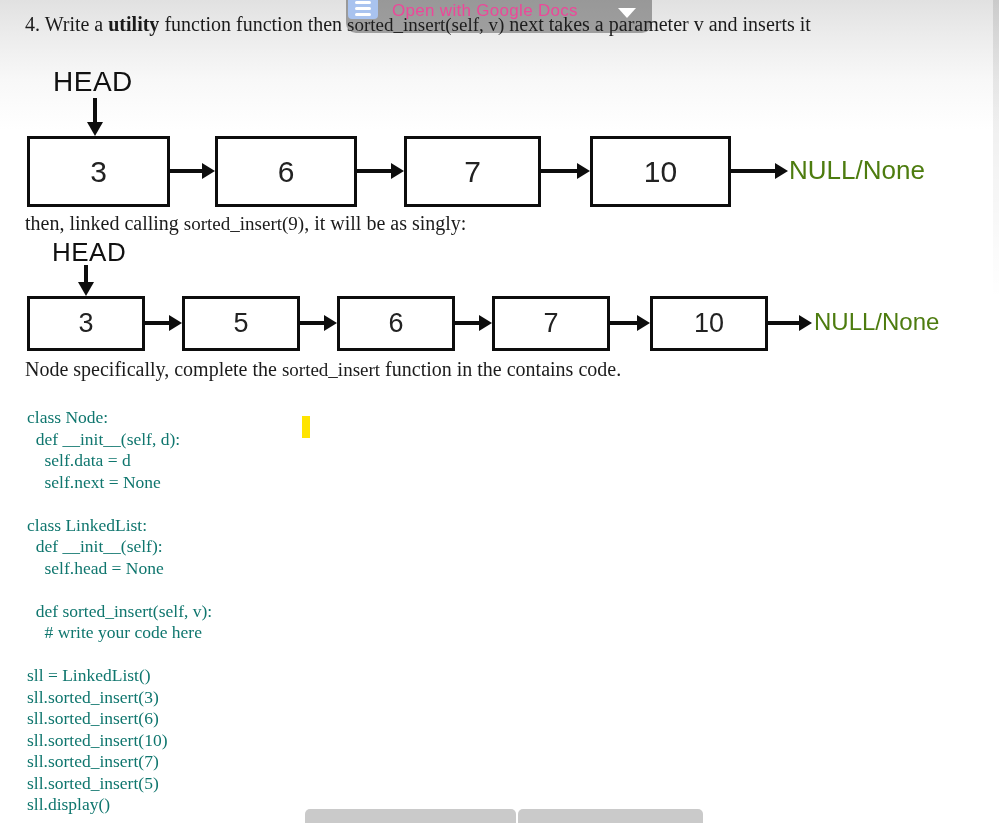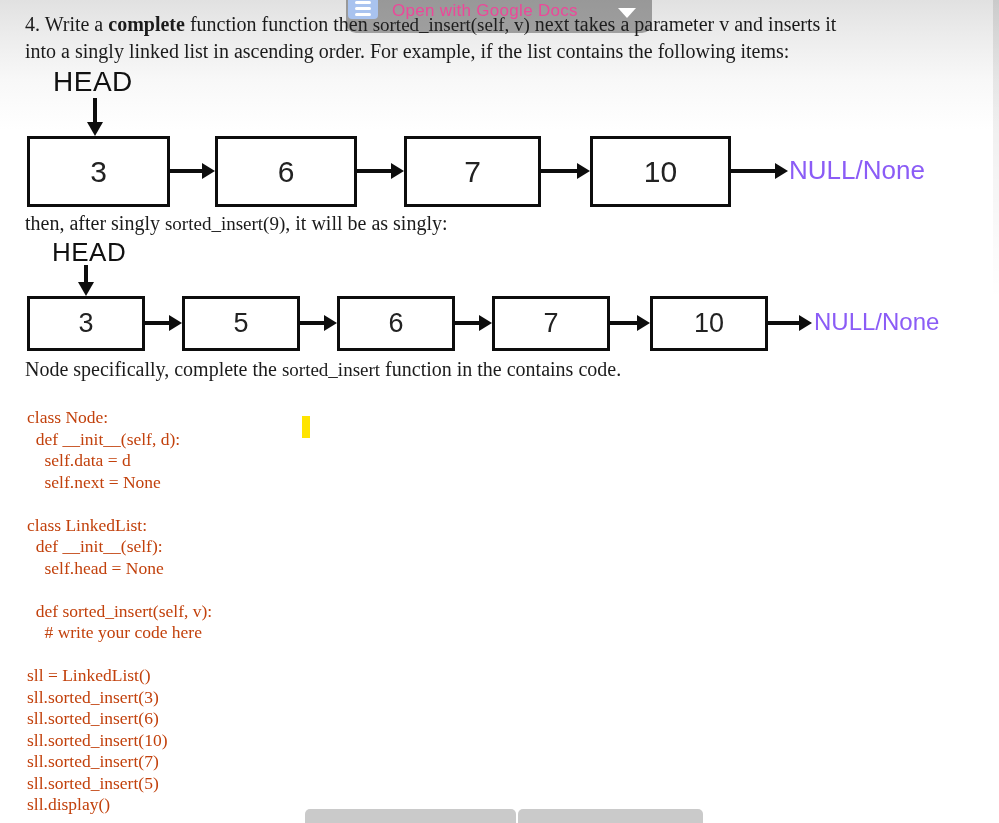--- a/index.html
+++ b/index.html
@@ -114,32 +114,32 @@
   .d1 .a3 { left: 731px; width: 44px; }
 
   .d2 .harrow { top: 321px; }
   .d2 .a0 { left: 145px; width: 24px; }
   .d2 .a1 { left: 300px; width: 24px; }
   .d2 .a2 { left: 455px; width: 24px; }
   .d2 .a3 { left: 610px; width: 27px; }
   .d2 .a4 { left: 768px; width: 31px; }
 
   .null-label {
-    font-family: "Liberation Sans", sans-serif; color: #8b5cf6;
+    font-family: "Liberation Sans", sans-serif; color: #4d7c0f;
     white-space: nowrap;
   }
   .null1 { left: 789px; top: 155px; font-size: 26px; }
   .null2 { left: 814px; top: 308px; font-size: 24px; }
 
   
   .code-block {
     left: 27px; top: 407px;
     font-family: "Liberation Serif", serif;
     font-size: 17.5px; line-height: 21.5px;
-    white-space: pre; color: #c2410c;
+    white-space: pre; color: #0f766e;
   }
 
   
   .cursor-mark {
     left: 302px; top: 416px; width: 8px; height: 22px;
     background: #ffe400;
   }
 
   
   .bottom-toolbar { left: 305px; top: 809px; width: 398px; height: 14px; }
@@ -148,21 +148,21 @@
     background: #cacaca; border-radius: 5px 5px 0 0;
   }
   .bottom-toolbar .seg-left  { left: 0;     width: 211px; }
   .bottom-toolbar .seg-right { left: 213px; width: 185px; }
 </style>
 </head>
 <body>
 
 <div class="abs edge-strip"></div>
 
-<div class="abs prose para"><span>4.  Write a </span><span class="bold">complete</span><span> function function then </span><span class="tcode">sorted_insert(self, v)</span><span>  next takes a parameter v  and inserts it</span><br><span>into a singly linked list in ascending order. For example, if the list contains the following items:</span></div>
+<div class="abs prose para"><span>4.  Write a </span><span class="bold">utility</span><span> function function then </span><span class="tcode">sorted_insert(self, v)</span><span>  next takes a parameter v  and inserts it</span><br></div>
 
 <div class="abs gdocs-bar">
   <div class="gdocs-menu-btn">
     <div class="hamburger">
         <span></span>
         <span></span>
         <span></span>
       </div>
   </div>
   <div class="gdocs-label">Open with Google Docs</div>
@@ -186,21 +186,21 @@
       </div>
     <div class="abs harrow a2"></div>
     <div class="abs node-box b3">
         <span>10</span>
       </div>
     <div class="abs harrow a3"></div>
   </div>
   <div class="abs null-label null1">NULL/None</div>
 </div>
 
-<div class="abs prose transition-line"><span>then, after singly </span><span class="tcode">sorted_insert(9)</span><span>, it will be as singly:</span></div>
+<div class="abs prose transition-line"><span>then, linked calling </span><span class="tcode">sorted_insert(9)</span><span>, it will be as singly:</span></div>
 
 <div>
   <div class="abs head-label head2">HEAD</div>
   <div class="abs varrow varrow2"></div>
   <div class="d2">
     <div class="abs node-box b0">
         <span>3</span>
       </div>
     <div class="abs harrow a0"></div>
     <div class="abs node-box b1">

